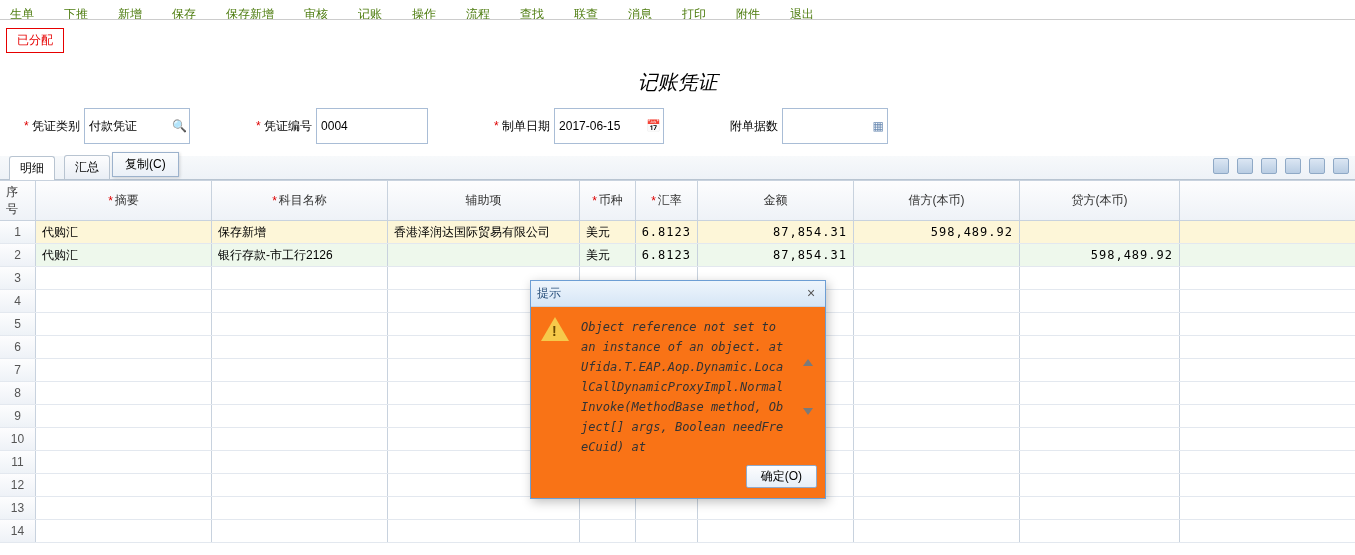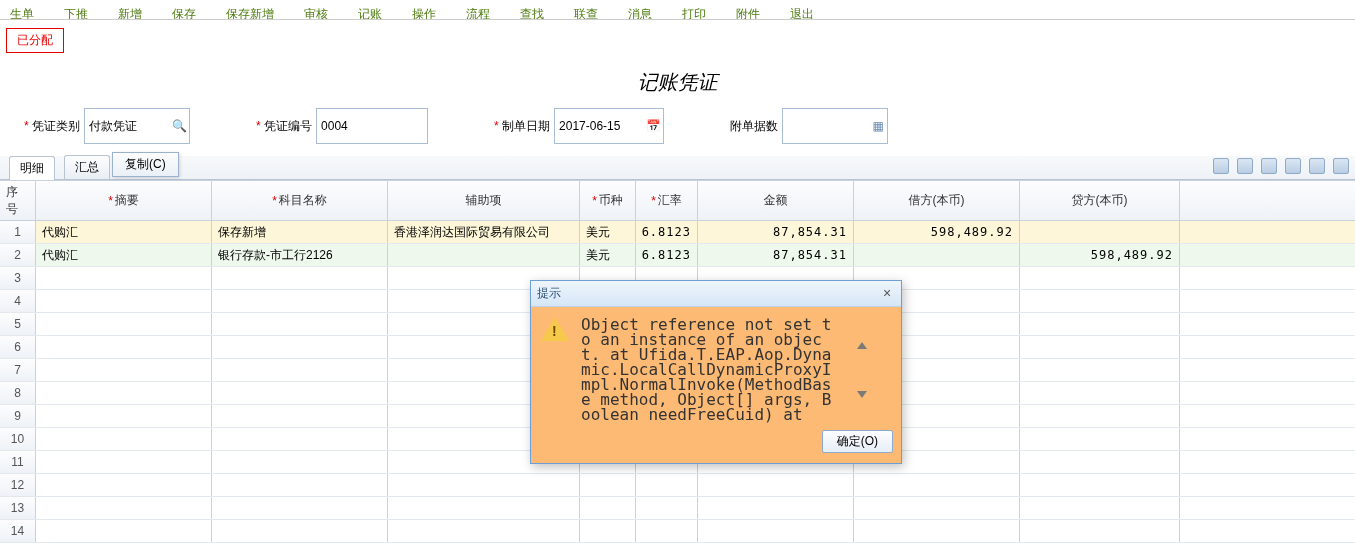--- a/index.html
+++ b/index.html
@@ -45,28 +45,28 @@
 
 .grow { display: flex; border-bottom: 1px solid #e3e8ef; height: 23px; }
 .grow .col-seq { background: linear-gradient(#fdfdfe,#eef2f7); border-right:1px solid #c8d2de; justify-content:center; color:#555;}
 .grow .col-amt, .grow .col-deb, .grow .col-cre, .grow .col-rate { font-family: "SimSun","Consolas",monospace; letter-spacing: 1px; justify-content:flex-end;}
 .grow.y { background: #fdf6d8; }
 .grow.g { background: #eef8ec; }
 
 .copy-pop { position: absolute; left: 112px; top: 152px; background: linear-gradient(#fbfcfd,#eaf0f7); border: 1px solid #9cb2cc; padding: 3px 12px; font-size: 12px; box-shadow: 1px 1px 3px rgba(0,0,0,0.15); z-index: 5; }
 
 
-.modal { position: absolute; left: 530px; top: 280px; width: 372px; background: #fdba74; border: 1px solid #6d9ed4; box-shadow: 2px 3px 10px rgba(0,0,0,0.25); z-index: 20; }
+.modal { position: absolute; left: 530px; top: 280px; width: 296px; background: #f97316; border: 1px solid #6d9ed4; box-shadow: 2px 3px 10px rgba(0,0,0,0.25); z-index: 20; }
 .modal-title { background: linear-gradient(#eef5fc,#d6e6f6); border-bottom: 1px solid #bcd2e8; padding: 4px 6px; display:flex; justify-content:space-between; align-items:center; font-size:12px; color:#2a517c;}
 .modal-close { width: 16px; height: 16px; text-align: center; cursor: pointer; color:#555; font-size:14px; line-height:14px;}
 .modal-body { display:flex; padding: 10px 8px 6px 10px; gap: 12px; align-items:flex-start;}
 .warn-ic { width: 28px; height: 28px; flex:0 0 28px; }
 .warn-tri { width:0;height:0;border-left:14px solid transparent;border-right:14px solid transparent;border-bottom:24px solid #f6c94a; position:relative;}
 .warn-tri::after { content:"!"; position:absolute; left:-3px; top:6px; color:#6b4a00; font-weight:bold; font-size:14px;}
-.modal-msg { font-family: "SimSun","Consolas",monospace; font-size: 16px; line-height: 15px; color:#333; width: 260px; word-break: break-all;}
+.modal-msg { font-family: "SimSun","Consolas",monospace; font-size: 12px; line-height: 20px; color:#333; width: 260px; word-break: break-all; font-style: italic;}
 .scroll-ar { flex:0 0 18px; display:flex; flex-direction:column; justify-content:space-between; align-items:center; height:56px; align-self:center;}
 .sa { width:0;height:0;border-left:5px solid transparent;border-right:5px solid transparent; cursor:pointer;}
 .sa.up{border-bottom:7px solid #7a7a7a;}
 .sa.dn{border-top:7px solid #7a7a7a;}
 .modal-foot { text-align:right; padding: 2px 8px 10px 0;}
 .btn { display:inline-block; border:1px solid #8faacb; background: linear-gradient(#fdfdfe,#e6eef7); padding: 2px 14px; font-size:12px; cursor:pointer; border-radius:2px;}
 </style>
 </head>
 <body>
 

